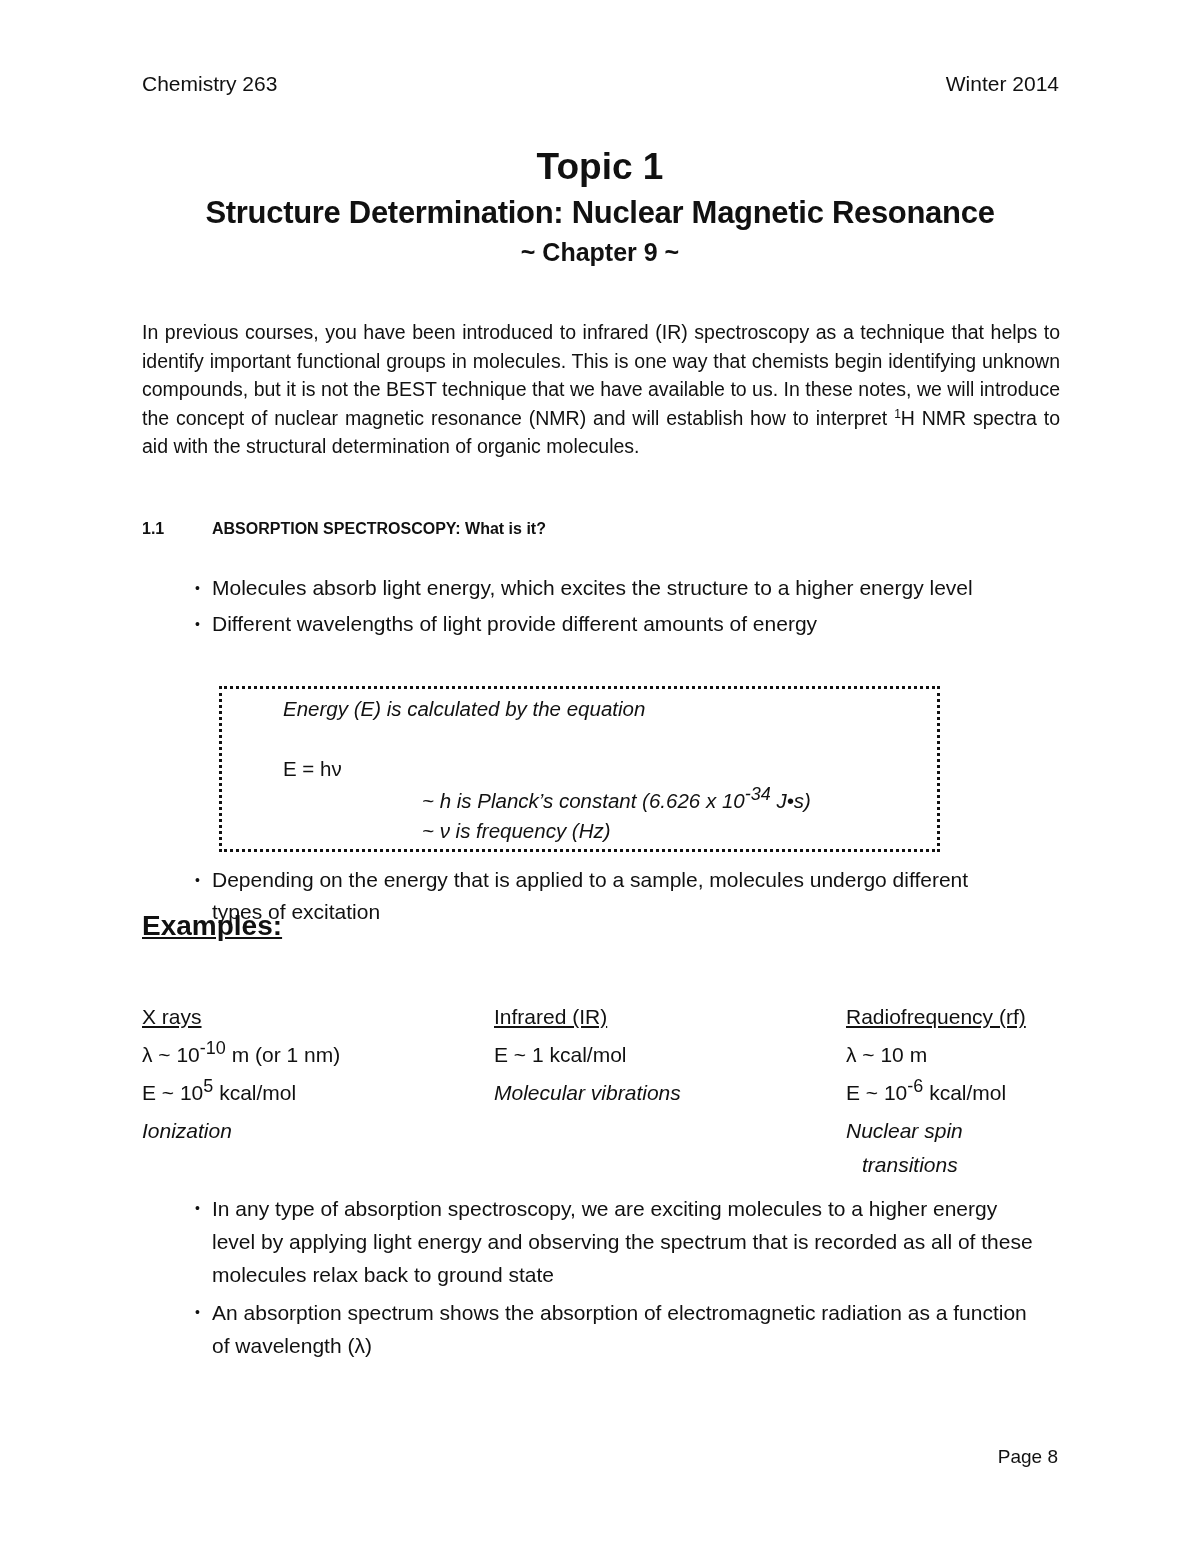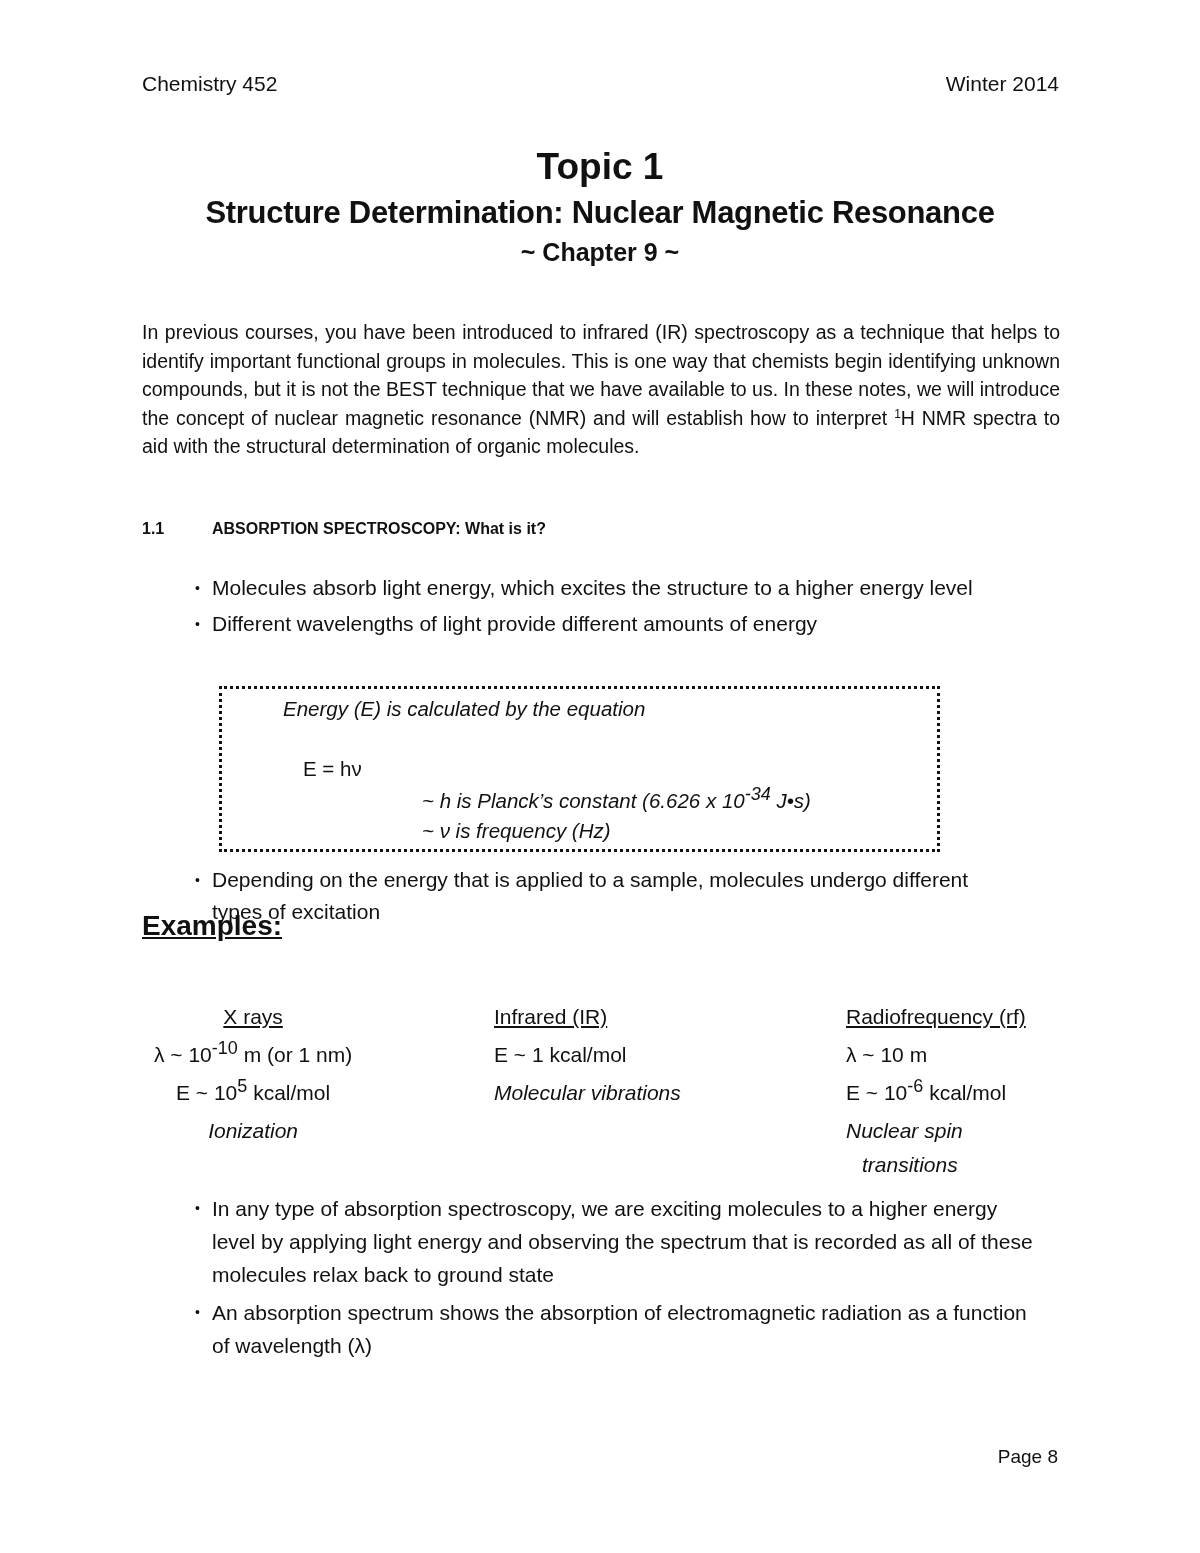--- a/index.html
+++ b/index.html
@@ -30,39 +30,39 @@
   .bullets { position: absolute; left: 195px; width: 860px; font-size: 21px; line-height: 32px; }
   .bullet { position: relative; padding-left: 17px; margin: 0 0 1px 0; }
   .bullet .dot { position: absolute; left: 0; top: 0; font-size: 14px; }
 
   .eqbox {
     position: absolute; left: 219px; top: 686px; width: 721px; height: 166px;
     border: 3px dotted #111; box-sizing: border-box;
   }
   .eq-line { position: absolute; font-style: italic; font-size: 20.5px; white-space: nowrap; }
   .eq-line sup { font-size: 18px; vertical-align: super; line-height: 0; }
-  .eq-main { font-style: normal; margin-left: 20px; }
+  .eq-main { font-style: normal; }
 
   .examples-title { position: absolute; left: 142px; top: 910px; font-weight: bold; font-size: 28px; text-decoration: underline; }
   .col { position: absolute; top: 998px; font-size: 21px; line-height: 38px; }
   .col div { white-space: nowrap; }
   .col .head { text-decoration: underline; }
   .col sup { font-size: 18px; vertical-align: super; line-height: 0; }
   .col .it { font-style: italic; }
   .col .it2 { font-style: italic; padding-left: 16px; line-height: 30px; }
-  .col1 { left: 154px; text-align: center; }
+  .col1 { left: 142px; }
   .col2 { left: 494px; }
   .col3 { left: 846px; }
 
   .page-num { position: absolute; right: 142px; top: 1446px; font-size: 19px; }
 </style>
 </head>
 <body>
 
-<div class="abs hdr hdr-left">Chemistry 452</div>
+<div class="abs hdr hdr-left">Chemistry 263</div>
 <div class="abs hdr hdr-right">Winter 2014</div>
 
 <div class="title-block t1">Topic 1</div>
 <div class="title-block t2">Structure Determination: Nuclear Magnetic Resonance</div>
 <div class="title-block t3">~ Chapter 9 ~</div>
 
 <div class="intro">
   <p><span>In previous courses, you have been introduced to infrared (IR) spectroscopy as a technique that helps to identify important functional groups in molecules.  This is one way that chemists begin identifying unknown compounds, but it is not the BEST technique that we have available to us.  In these notes, we will introduce the concept of nuclear magnetic resonance (NMR) and will establish how to interpret </span><sup>1</sup><span>H NMR spectra to aid with the structural determination of organic molecules.</span></p>
 </div>
 

